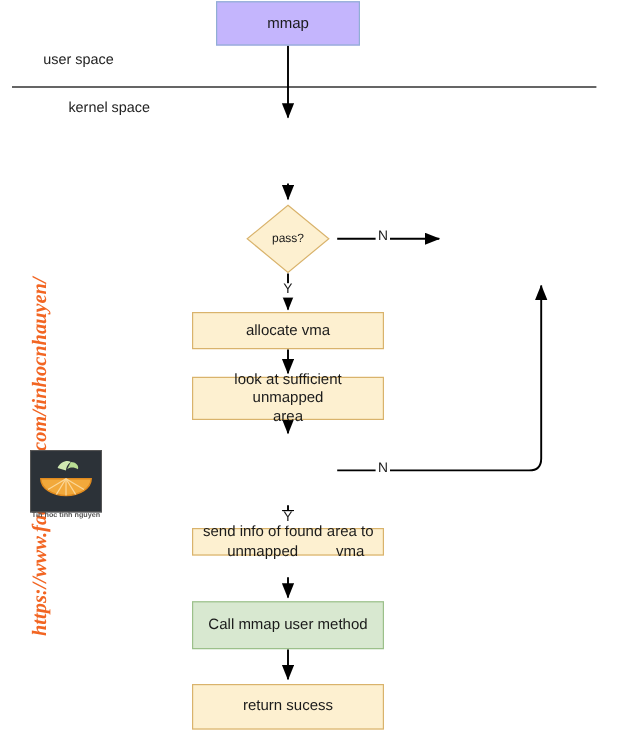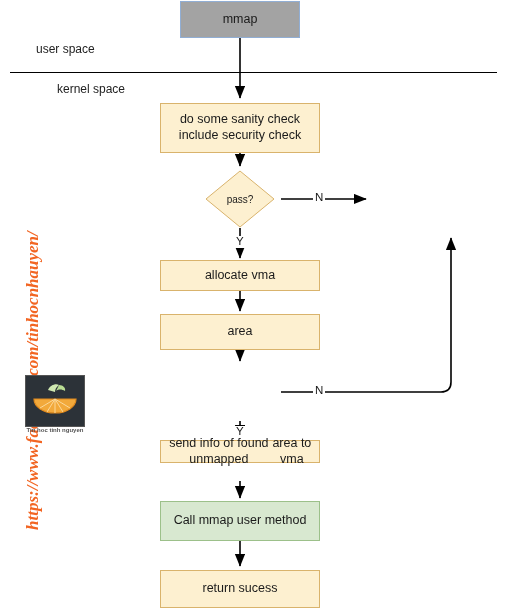--- a/index.html
+++ b/index.html
@@ -27,21 +27,21 @@
     font-size: 12.5px;
     color: #1a1a1a;
     line-height: 1.25;
     padding: 2px 6px;
   }
   .node-process {
     background: #fdf0d0;
     border: 1px solid #d9b36c;
   }
   .node-start {
-    background: #a3a3a3;
+    background: #c4b5fd;
     border: 1px solid #91aed4;
   }
   .node-call {
     background: #d8e8d0;
     border: 1px solid #9cc08a;
   }
   .diamond-wrap {
     position: absolute;
   }
   .diamond-wrap svg {
@@ -161,38 +161,35 @@
       <line x1="240" y1="481" x2="240" y2="498" marker-end="url(#arrow)"></line>
 
       <line x1="240" y1="541" x2="240" y2="566" marker-end="url(#arrow)"></line>
     </g>
   </svg>
 
   <div class="node node-start" style="left:180px; top:1px; width:120px; height:37px;">
     <span>mmap</span>
   </div>
 
-  <div class="node node-process" style="left:160px; top:103px; width:160px; height:50px; flex-direction:column;">
-    <span>do some sanity check</span>
-    <span>include security check</span>
-  </div>
 
   <div class="diamond-wrap" style="left:205px; top:170px; width:70px; height:58px;">
     <svg width="70" height="58" viewBox="0 0 70 58">
       <polygon points="35,1 69,29 35,57 1,29" fill="#fdf0d0" stroke="#d9b36c" stroke-width="1"></polygon>
     </svg>
     <div class="diamond-label">pass?</div>
   </div>
 
 
   <div class="node node-process" style="left:160px; top:260px; width:160px; height:31px;">
     <span>allocate vma</span>
   </div>
 
   <div class="node node-process" style="left:160px; top:314px; width:160px; height:36px; flex-direction:column;">
+    <span>look at sufficient unmapped</span>
     <span>area</span>
   </div>
 
 
   <div class="node node-process" style="left:160px; top:440px; width:160px; height:23px; flex-direction:row;">
     <span>send info of found unmapped</span>
     <span>area to vma</span>
   </div>
 
   <div class="node node-process" style="left:160px; top:570px; width:160px; height:38px;">

